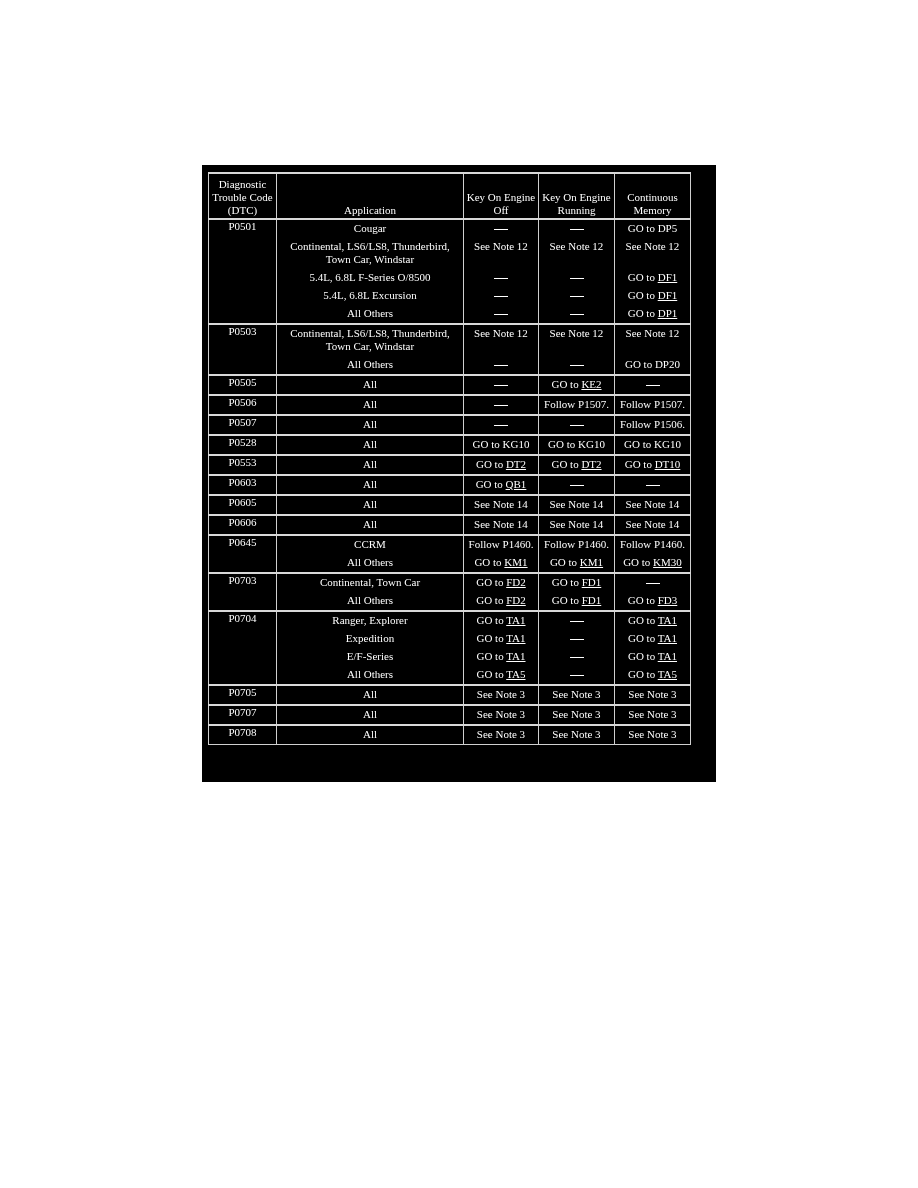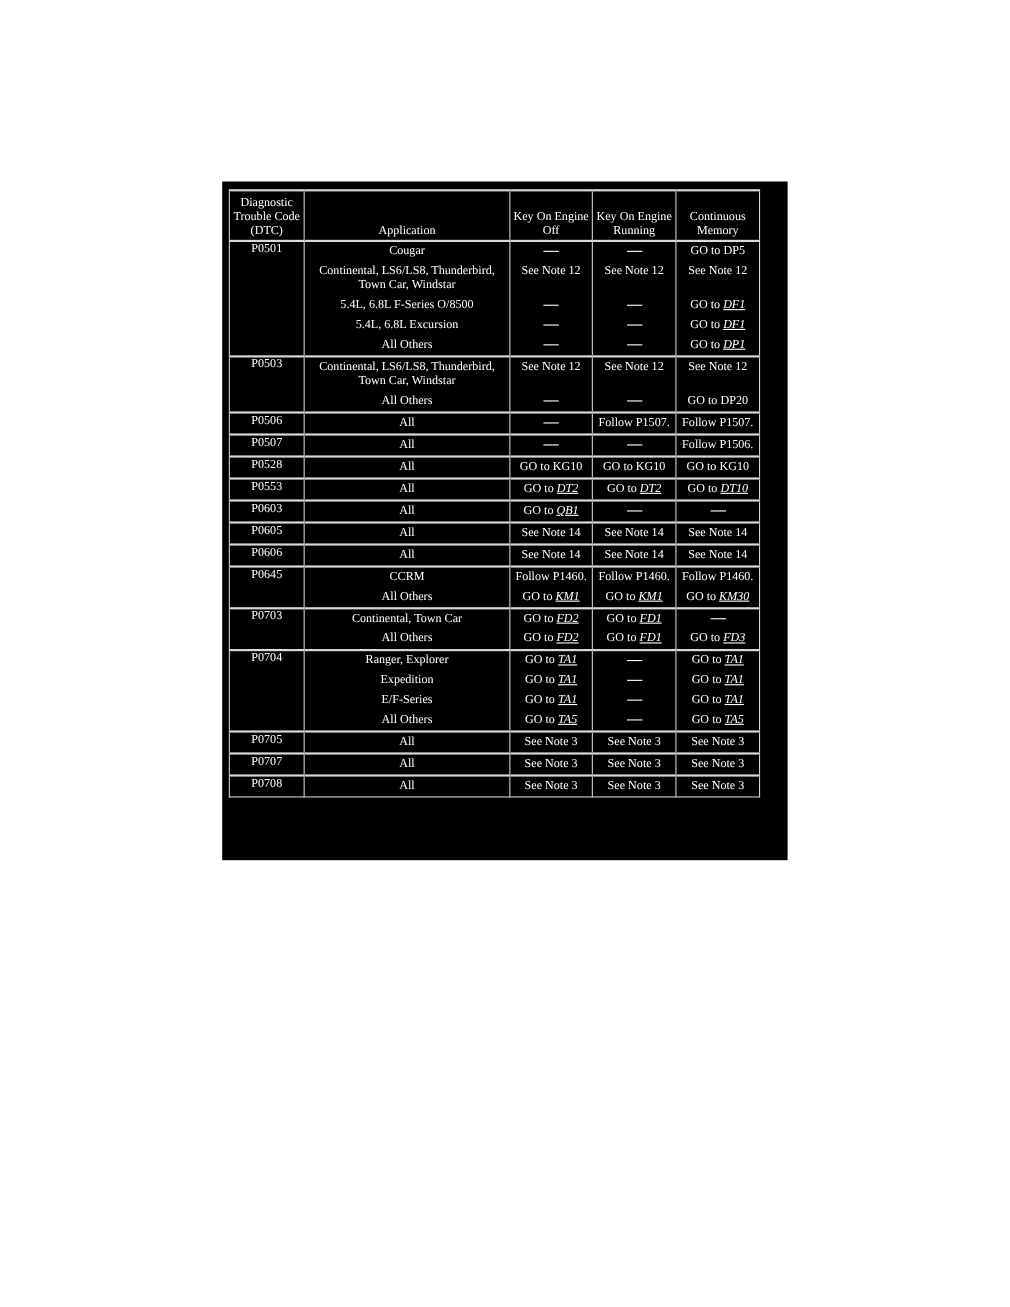--- a/index.html
+++ b/index.html
@@ -17,21 +17,21 @@
   table.dtc td, table.dtc th {
     border:1px solid #cfcfcf; border-top:2px solid #d8d8d8;
     padding:0 2px; text-align:center; vertical-align:top;
   }
   table.dtc th { font-weight:normal; vertical-align:bottom; padding-bottom:1px; height:43px; }
   col.c1 { width:68px; } col.c2 { width:187px; } col.c3 { width:75px; } col.c4 { width:76px; } col.c5 { width:76px; }
   .line { display:block; min-height:13px; padding:2px 0 3px 0; white-space:nowrap; }
   .line.two { white-space:normal; }
   .code { padding-top:3px; }
   .dash { display:inline-block; width:14px; height:1px; background:#ffffff; vertical-align:middle; }
-  u { text-decoration:underline;font-style:italic; }
+  u { text-decoration:underline; }
 </style>
 </head>
 <body>
 
 <div class="black-box"></div>
 
 <table class="dtc">
   <colgroup>
       <col class="c1">
       <col class="c2">
@@ -93,20 +93,35 @@
         <td>
           <span class="line" style="min-height: 26px;">See Note 12</span>
           <span class="line"><span class="dash"></span></span>
         </td>
         <td>
           <span class="line" style="min-height: 26px;">See Note 12</span>
           <span class="line">GO to DP20</span>
         </td>
       </tr>
       <tr>
+        <td class="code">P0505</td>
+        <td>
+          <span class="line">All</span>
+        </td>
+        <td>
+          <span class="line"><span class="dash"></span></span>
+        </td>
+        <td>
+          <span class="line">GO to <u>KE2</u></span>
+        </td>
+        <td>
+          <span class="line"><span class="dash"></span></span>
+        </td>
+      </tr>
+      <tr>
         <td class="code">P0506</td>
         <td>
           <span class="line">All</span>
         </td>
         <td>
           <span class="line"><span class="dash"></span></span>
         </td>
         <td>
           <span class="line">Follow P1507.</span>
         </td>

